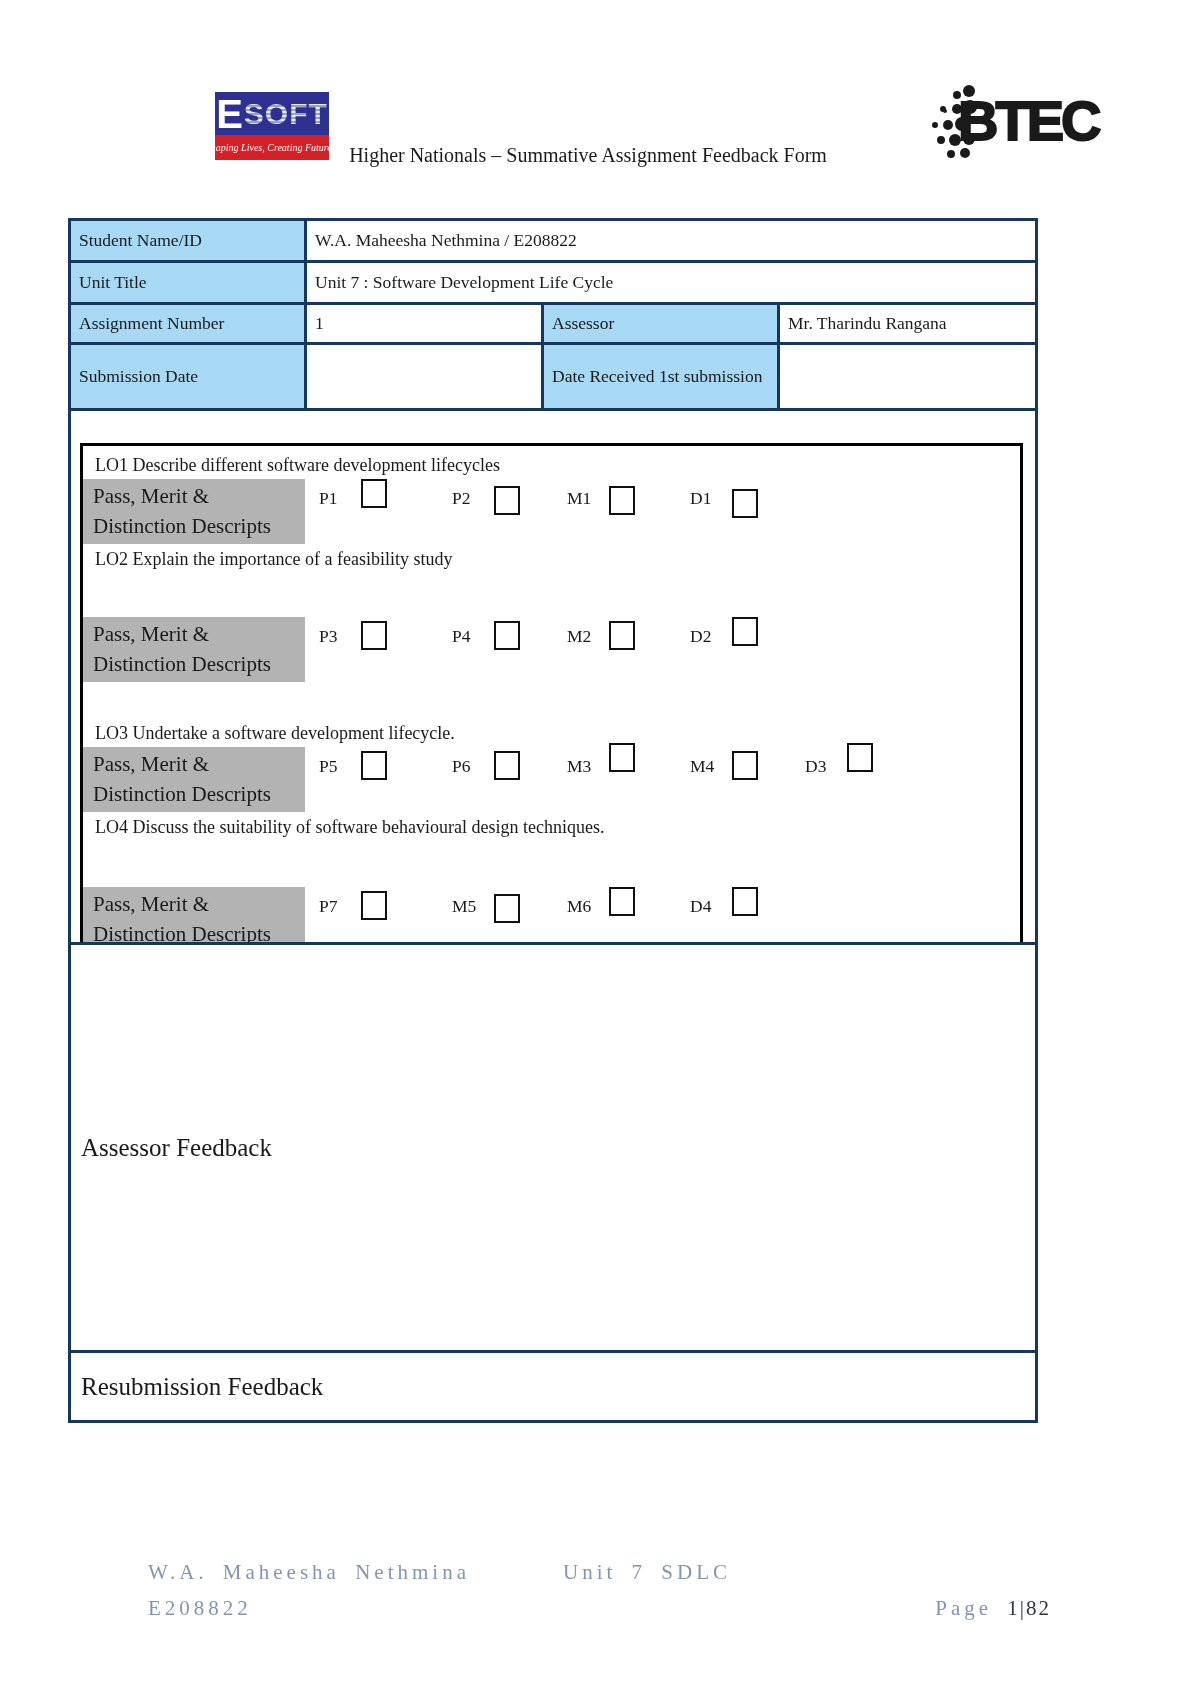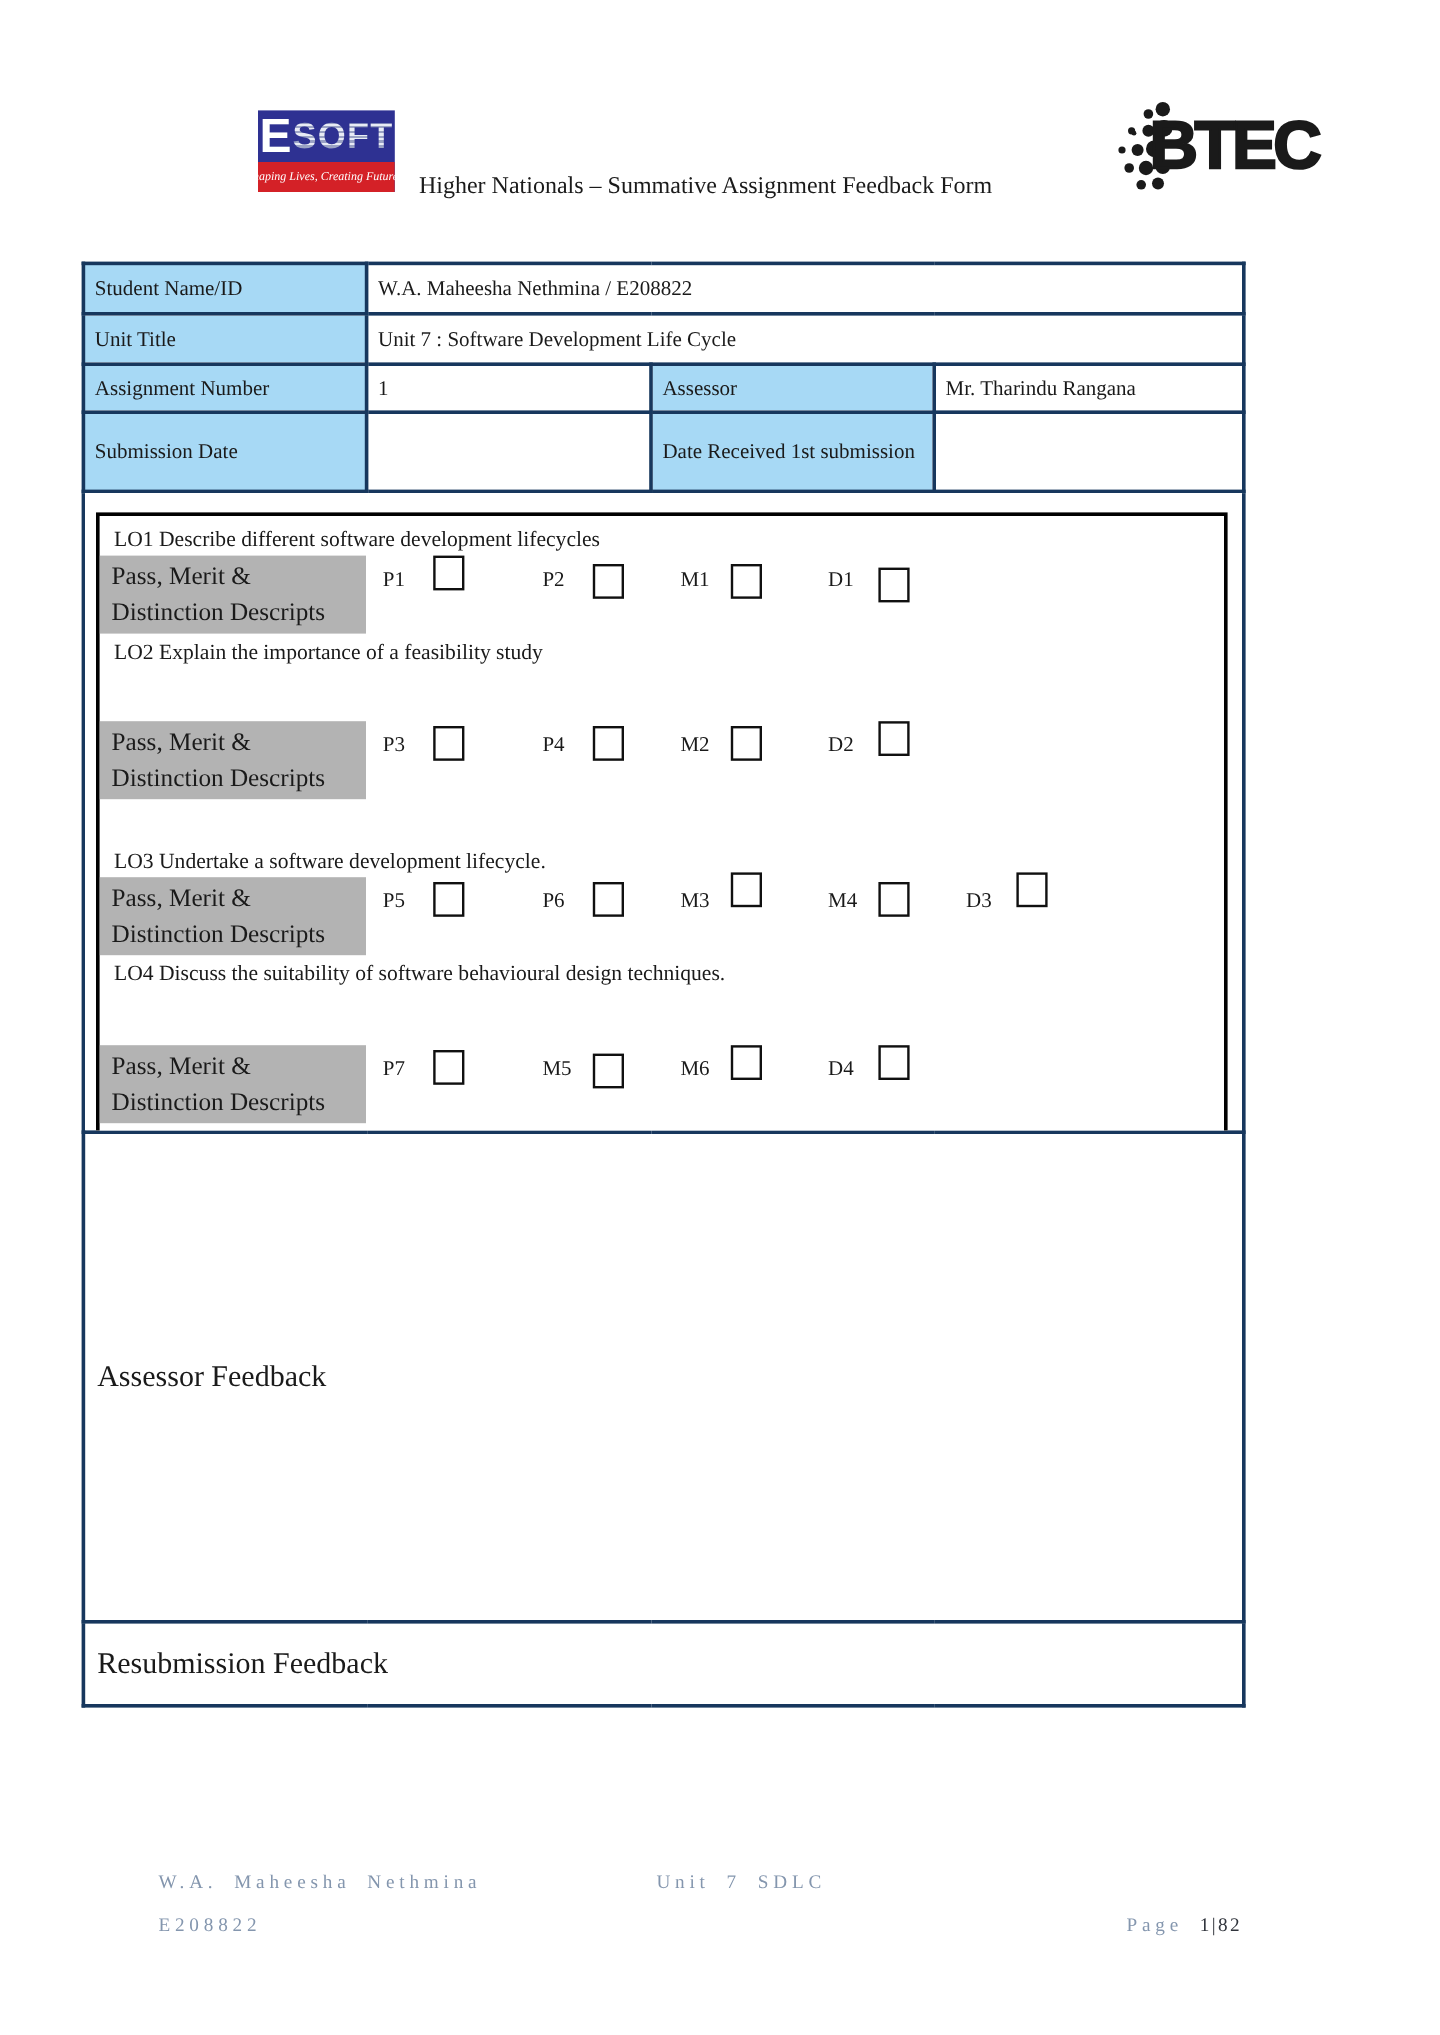--- a/index.html
+++ b/index.html
@@ -63,21 +63,21 @@
   }
   td.lbl { background:#a7d9f5; }
   td.val { background:#fff; }
   td.vbottom { vertical-align:bottom; padding-bottom:4px; }
   td.vtop { vertical-align:top; padding-top:4px; }
   .fb-cell { position:relative; }
   .fb-label { font-size:17px; padding:6px 4px 0 4px; letter-spacing:0.5px; }
 
   
   .lo-box {
-    position:absolute; left:9px; top:16px; width:943px; height:522px;
+    position:absolute; left:9px; top:32px; width:943px; height:522px;
     border:3px solid #000; background:#fff; padding:4px 0 0 0; overflow:hidden;
   }
   .lo-title { font-size:18px; padding-left:12px; margin-top:5px; }
   .crit-row { display:flex; align-items:flex-start; margin-top:3px; }
   .desc-box {
     width:222px; min-height:52px; background:#b3b3b3;
     font-size:21px; line-height:1.45; padding:2px 8px 2px 10px; flex:none;
   }
   .crits { display:flex; flex:1; padding-left:14px; padding-top:4px; }
   .crit { display:flex; width:133px; flex:none; }
@@ -88,22 +88,22 @@
   .cbox.up4 { margin-top:-4px; } .cbox.up8 { margin-top:-8px; }
   .cbox.dn3 { margin-top:3px; } .cbox.dn6 { margin-top:6px; }
   .gap-lo2 { height:44px; }
   .gap-lo3 { height:36px; }
   .gap-lo4 { height:46px; }
 
   .big-label { font-size:25px; padding:4px 2px; }
 
   
   .footer {
-    position:absolute; left:60px; top:1560px; width:975px; height:80px;
-    font-size:16px; color:#8496ae; letter-spacing:4px; word-spacing:6px;
+    position:absolute; left:76px; top:1560px; width:975px; height:80px;
+    font-size:21px; color:#8496ae; letter-spacing:4px; word-spacing:6px;
   }
   .footer .f1l { position:absolute; left:72px; top:0; }
   .footer .f1r { position:absolute; left:487px; top:0; }
   .footer .f2l { position:absolute; left:72px; top:36px; }
   .footer .f2r { position:absolute; right:0px; top:36px; }
   .footer .page-num { color:#30343c; letter-spacing:2px; }
 </style>
 </head>
 <body>
 

